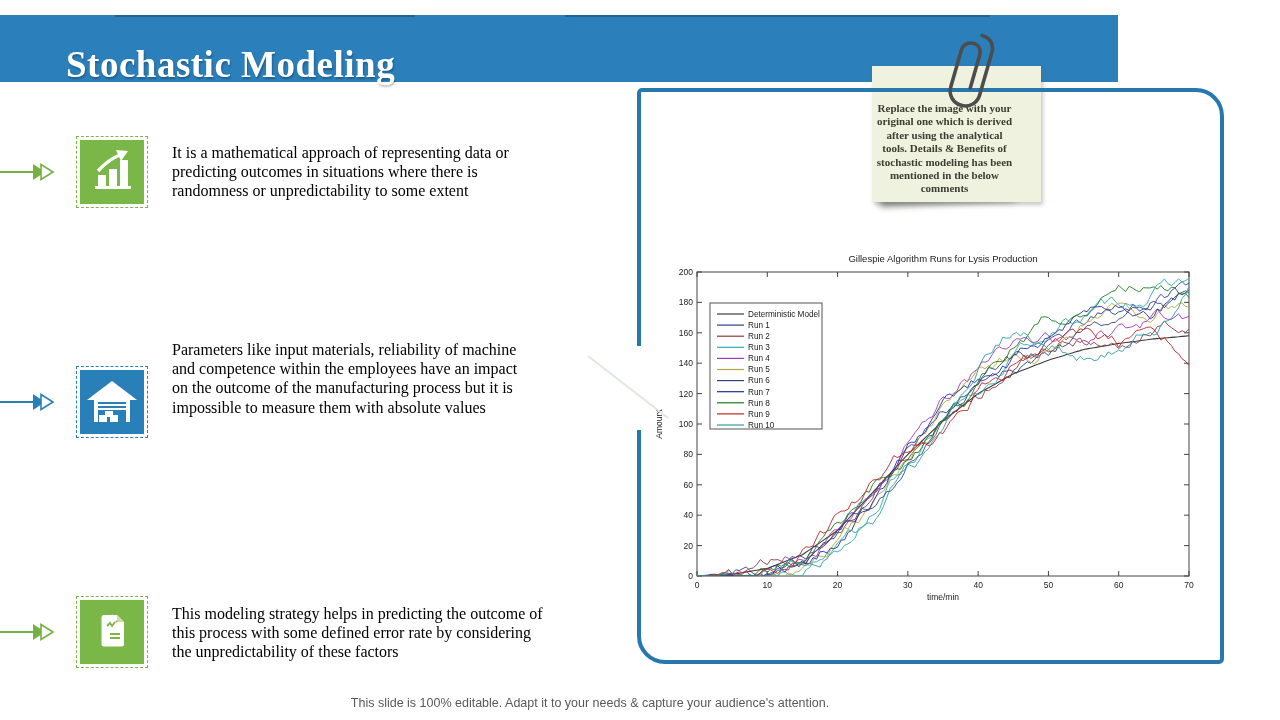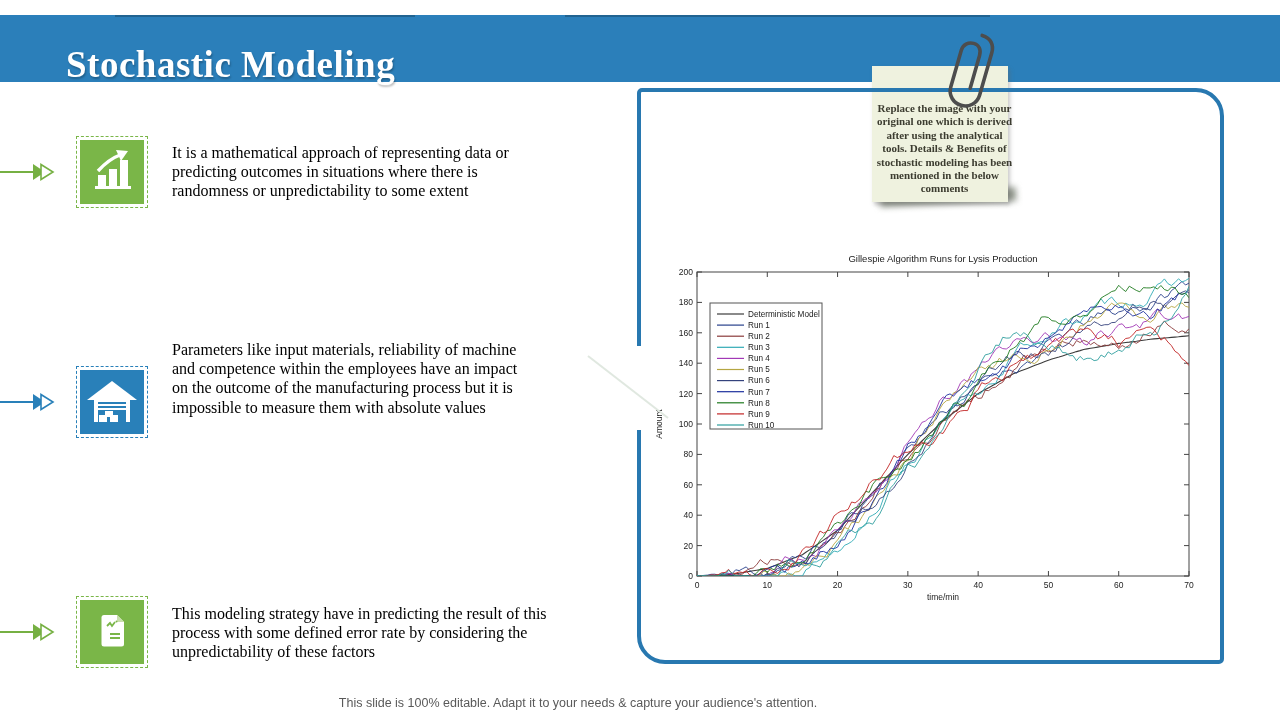--- a/index.html
+++ b/index.html
@@ -2,21 +2,21 @@
 <html><head>
 <meta charset="utf-8">
 <style>
   html,body{margin:0;padding:0;}
   body{
     width:1280px;height:720px;position:relative;overflow:hidden;background:#ffffff;
     font-family:"Liberation Serif",serif;
   }
   
   .header{
-    position:absolute;left:0;top:15px;width:1280px;height:67px;
+    position:absolute;left:0;top:15px;width:1118px;height:67px;
     background:var(--header-blue);
   }
   .header-accent{position:absolute;height:2px;background:rgba(0,0,0,0.22);top:15px;}
   .header-accent.a1{left:115px;width:300px;}
   .header-accent.a2{left:565px;width:425px;}
   .title{
     position:absolute;left:66px;top:28px;color:#ffffff;
     font-size:37px;font-weight:600;letter-spacing:0.5px;
     text-shadow:1px 2px 2px rgba(0,0,0,0.25);
     font-family:"Liberation Serif",serif;
@@ -44,35 +44,35 @@
     background:transparent;z-index:2;
   }
   .panel-gap{position:absolute;left:633px;top:346px;width:12px;height:84px;background:#ffffff;z-index:3;}
   .callout-svg{position:absolute;left:580px;top:348px;width:95px;height:76px;z-index:4;}
   
   .note-shadow{
     position:absolute;left:880px;top:190px;width:136px;height:14px;
     background:#8f958a;filter:blur(3px);transform:rotate(-2.5deg);z-index:1;
   }
   .note{
-    position:absolute;left:872px;top:66px;width:136px;height:136px;
+    position:absolute;left:872px;top:66px;width:169px;height:136px;
     background:var(--note-bg);z-index:1;
     box-shadow:2px 3px 4px rgba(100,100,100,0.35);
   }
   .note-inner{
     position:absolute;left:4px;top:36px;width:137px;
     font-size:11px;font-weight:bold;line-height:1.22;color:#3c3c30;
     text-align:center;font-family:"Liberation Serif",serif;
   }
   .paperclip{position:absolute;left:944px;top:28px;width:56px;height:86px;z-index:6;transform:rotate(16deg);}
   
   .chart-svg{position:absolute;left:648px;top:246px;width:560px;height:360px;z-index:2;}
   
   .footer{
-    position:absolute;left:4px;top:696px;width:1148px;text-align:center;
+    position:absolute;left:16px;top:696px;width:1148px;text-align:center;
     font-size:12.5px;color:#595959;font-family:"Liberation Sans",sans-serif;
   }
 </style>
 </head>
 <body style="--header-blue: #2b7fba; --panel-blue: #2878b0; --accent-green: #7ab648; --accent-blue: #2980b9; --note-bg: #eff2df;">
 
 <div>
 
   <div class="header">
     <div class="title">Stochastic Modeling</div>
@@ -124,21 +124,21 @@
   <div class="icon-box green" style="top:596px">
     <svg class="fill" viewBox="0 0 64 64">
       <path d="M24 15 h13 l7 7 v22 a2.5 2.5 0 0 1 -2.5 2.5 h-17.5 a2.5 2.5 0 0 1 -2.5 -2.5 v-26.5 a2.5 2.5 0 0 1 2.5 -2.5 z" fill="#ffffff"></path>
       <polygon points="37,15 44,22 37,22" fill="#c9dfab"></polygon>
       <path d="M27 26 l3 -3 l2 3 l3 -4" fill="none" stroke="#7ab648" stroke-width="1.8"></path>
       <circle cx="36.5" cy="21.5" r="1" fill="#7ab648"></circle>
       <rect x="30" y="33" width="10" height="2" fill="#7ab648"></rect>
       <rect x="30" y="37" width="10" height="2" fill="#7ab648"></rect>
     </svg>
   </div>
-  <div class="bullet-text" style="top:604px;width:378px">This modeling strategy have in predicting the result of this process with some defined error rate by considering the unpredictability of these factors</div>
+  <div class="bullet-text" style="top:604px;width:378px">This modeling strategy helps in predicting the outcome of this process with some defined error rate by considering the unpredictability of these factors</div>
 
   <div class="note-shadow"></div>
   <div class="note">
     <div class="note-inner">Replace the image with your original one which is derived after using the analytical tools. Details &amp; Benefits of stochastic modeling has been mentioned in the below comments</div>
   </div>
 
   <div class="panel"></div>
   <div class="panel-gap"></div>
   <svg class="callout-svg" viewBox="0 0 95 76">
     <line x1="8" y1="8" x2="88" y2="70" stroke="#e0e8e0" stroke-width="2"></line>

